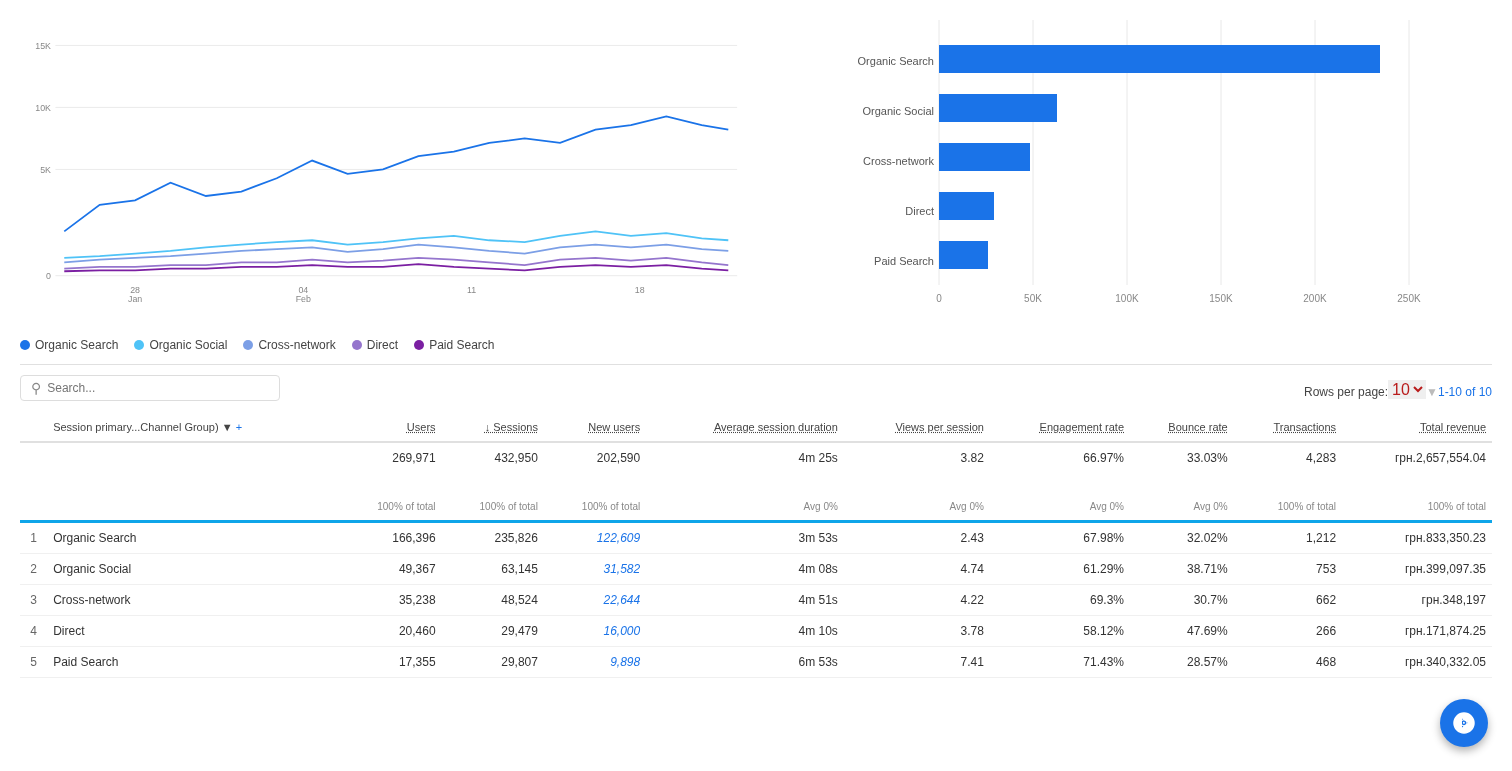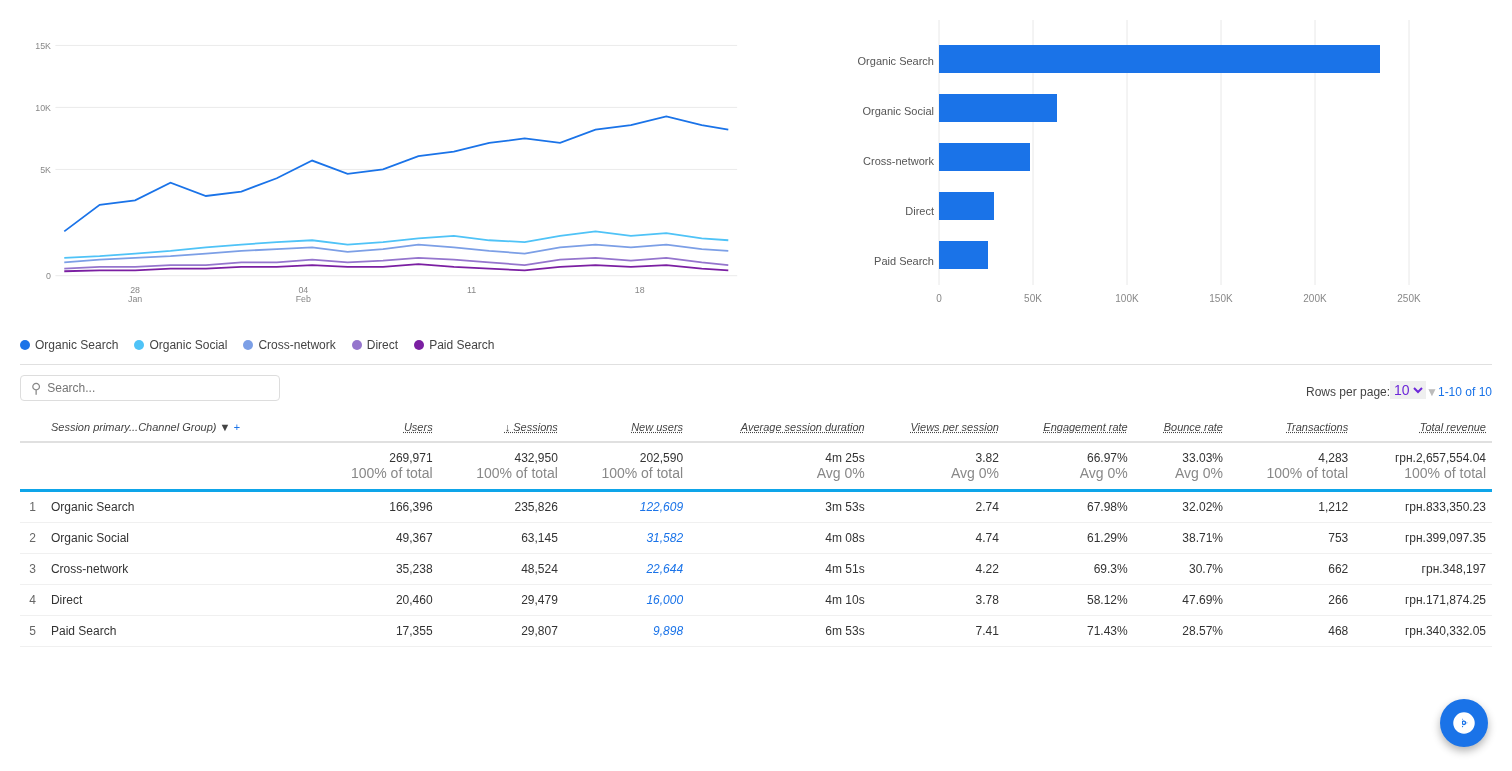--- a/index.html
+++ b/index.html
@@ -22,36 +22,36 @@
     .divider { height: 1px; background: #e0e0e0; margin: 0 20px; }
 
     .table-section { padding: 10px 20px; }
 
     .search-row { display: flex; align-items: center; justify-content: space-between; margin-bottom: 12px; }
     .search-box { display: flex; align-items: center; gap: 6px; border: 1px solid #ddd; border-radius: 4px; padding: 4px 10px; width: 260px; }
     .search-box input { border: none; outline: none; font-size: 12px; width: 200px; color: #0f172a; }
     .search-icon { color: #888; font-size: 14px; }
 
     .rows-per-page { display: flex; align-items: flex-end; gap: 0; font-size: 12px; color: #444; }
-    .rows-select { border: none; font-size: 14px; color: #6d28d9; cursor: pointer; }
+    .rows-select { border: none; font-size: 16px; color: #b91c1c; cursor: pointer; }
     .page-info { color: #1a73e8; font-size: 12px; margin-top: 8px; }
 
     table { width: 100%; border-collapse: collapse; font-size: 12px; }
-    thead th { font-size: 11px; color: #444; font-weight: 500; text-align: right; padding: 8px 6px; border-bottom: 1px solid #e0e0e0; vertical-align: bottom; cursor: pointer; font-style: italic; }
+    thead th { font-size: 11px; color: #444; font-weight: 500; text-align: right; padding: 8px 6px; border-bottom: 1px solid #e0e0e0; vertical-align: bottom; cursor: pointer; }
     thead th:first-child { text-align: left; }
     thead th.underline { text-decoration: underline dotted; }
 
     tbody tr { border-bottom: 1px solid #f0f0f0; }
     tbody td { padding: 8px 6px; text-align: right; vertical-align: middle; }
     tbody td:first-child { text-align: center; color: #666; }
     tbody td:nth-child(2) { text-align: left; font-weight: 500; }
     tbody td.blue-link { color: #1a73e8; font-style: italic; }
 
     .totals-row td { font-weight: 500; color: #333; border-top: 2px solid #e0e0e0; border-bottom: 3px solid #0ea5e9; }
-    .sub-text { color: #888; font-size: 14px; display: block; }
+    .sub-text { color: #888; font-size: 10px; display: block; margin-top: 36px; }
 
     
     svg { display: block; }
 
     .axis-label { font-size: 10px; fill: #888; }
     .grid-line { stroke: #e8e8e8; stroke-width: 1; }
     .chart-line { fill: none; stroke-width: 2; }
 
     .bar-label { font-size: 11px; fill: #555; }
 
@@ -240,21 +240,21 @@
         </td>
       </tr>
 
     <tr>
     <td>1</td>
     <td style="font-weight:500;">Organic Search</td>
     <td>166,396</td>
     <td>235,826</td>
     <td class="blue-link">122,609</td>
     <td>3m 53s</td>
-    <td>2.74</td>
+    <td>2.43</td>
     <td>67.98%</td>
     <td>32.02%</td>
     <td>1,212</td>
     <td>грн.833,350.23</td>
   </tr>
         <tr>
     <td>2</td>
     <td style="font-weight:500;">Organic Social</td>
     <td>49,367</td>
     <td>63,145</td>

